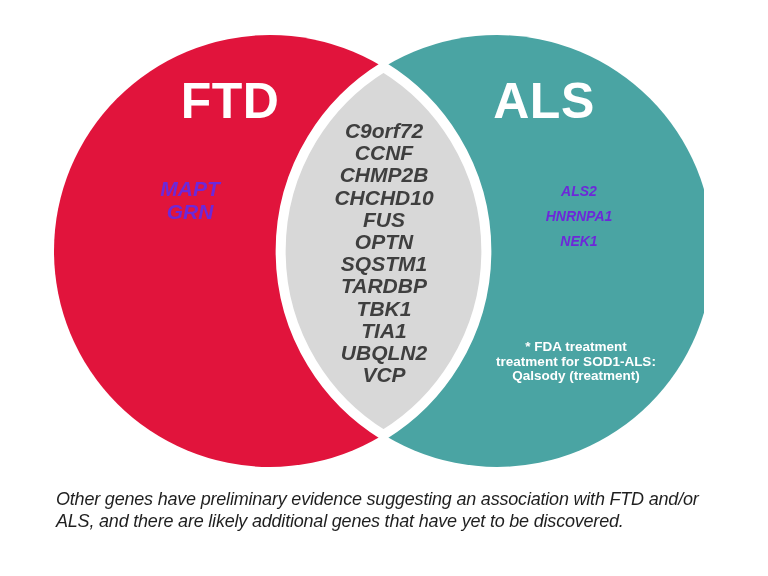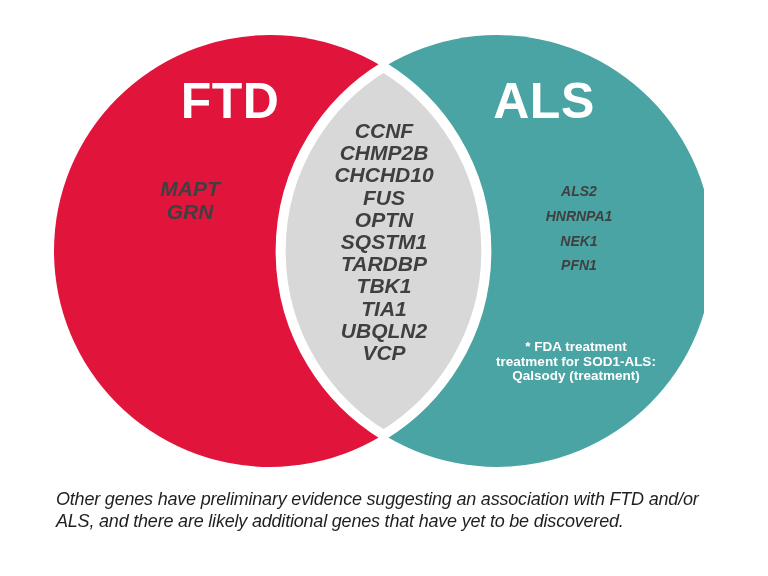--- a/index.html
+++ b/index.html
@@ -29,21 +29,21 @@
     line-height: 54px;
     font-weight: 700;
     color: #ffffff;
     letter-spacing: 0.5px;
   }
   .ftd-label  { left: 150px; top: 74px;  width: 160px; }
   .als-label  { left: 464px; top: 74px;  width: 160px; }
   .gene-list {
     font-style: italic;
     font-weight: 700;
-    color: #404040;
+    color: #6d28d9;
   }
   .ftd-genes {
     left: 110px; top: 177px; width: 160px;
     font-size: 21px; line-height: 23px;
   }
   .shared-genes {
     left: 284px; top: 120px; width: 200px;
     font-size: 21px; line-height: 22.2px;
     color: #3f3f3f;
   }
@@ -82,38 +82,38 @@
   <div class="overlay circle-label ftd-label">FTD</div>
 
   <div class="overlay circle-label als-label">ALS</div>
 
   <div class="overlay gene-list ftd-genes">
       <div>MAPT</div>
       <div>GRN</div>
     </div>
 
   <div class="overlay gene-list shared-genes">
+      <div>C9orf72</div>
       <div>CCNF</div>
       <div>CHMP2B</div>
       <div>CHCHD10</div>
       <div>FUS</div>
       <div>OPTN</div>
       <div>SQSTM1</div>
       <div>TARDBP</div>
       <div>TBK1</div>
       <div>TIA1</div>
       <div>UBQLN2</div>
       <div>VCP</div>
     </div>
 
   <div class="overlay gene-list als-genes">
       <div>ALS2</div>
       <div>HNRNPA1</div>
       <div>NEK1</div>
-      <div>PFN1</div>
     </div>
 
   <div class="overlay footnote">
       <div>* FDA treatment</div>
       <div>treatment for SOD1-ALS:</div>
       <div>Qalsody (treatment)</div>
     </div>
 
   <div class="overlay caption">
       <div>Other genes have preliminary evidence suggesting an association with FTD and/or</div>

